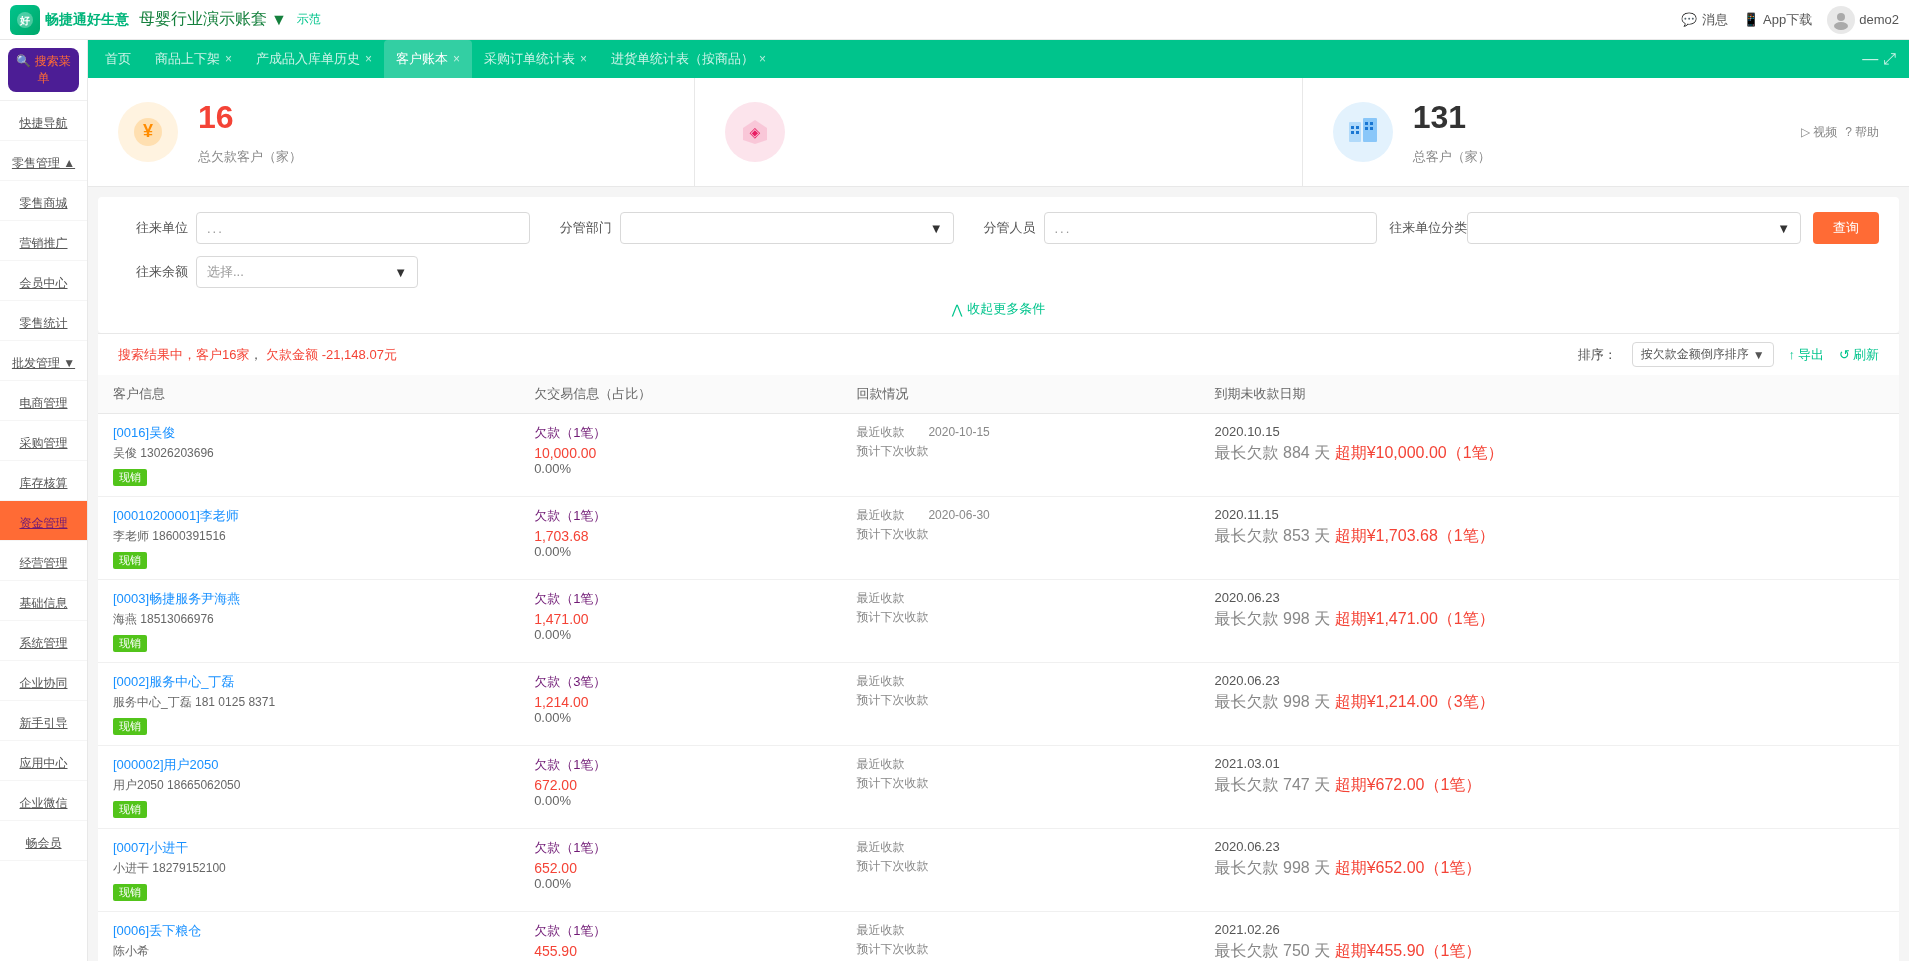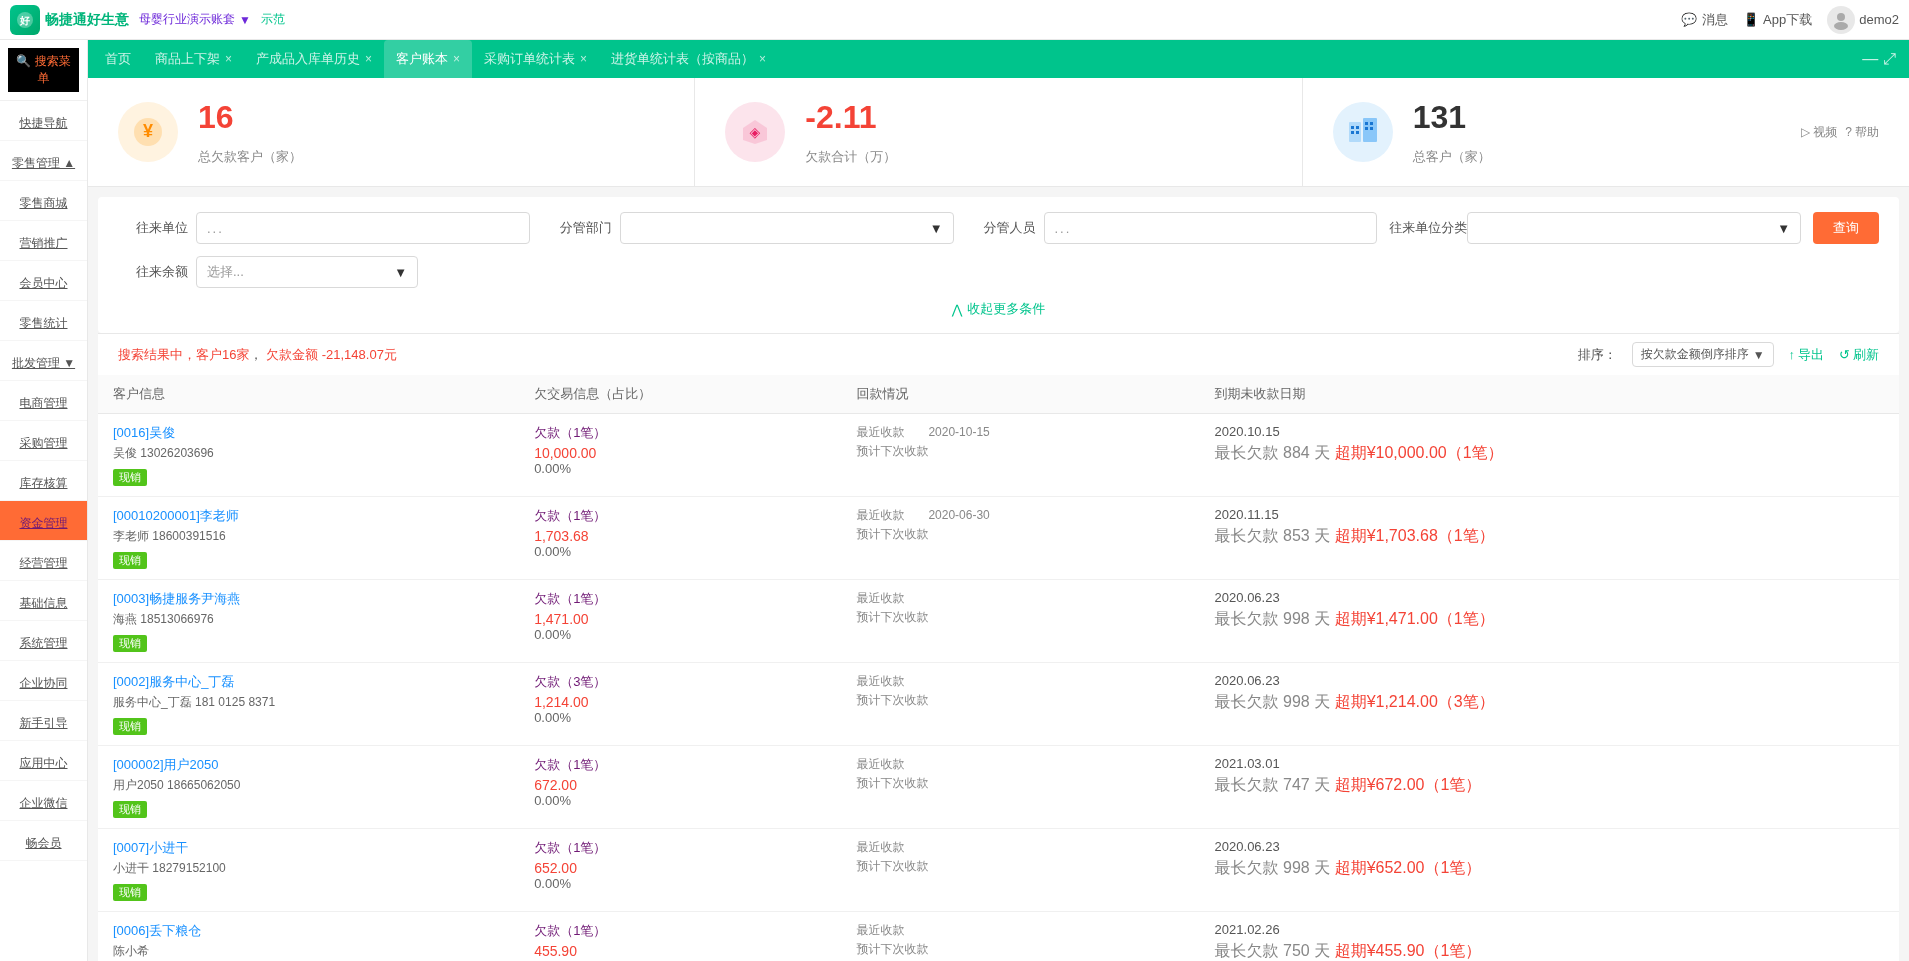--- a/index.html
+++ b/index.html
@@ -4,32 +4,32 @@
   <style>
     * { box-sizing: border-box; margin: 0; padding: 0; }
     body { font-family: 'Microsoft YaHei', Arial, sans-serif; font-size: 13px; background: #f0f2f5; color: #333; overflow: hidden; height: 961px; }
 
     
     .app-container { display: flex; flex-direction: column; height: 100vh; }
     .top-bar { display: flex; align-items: center; background: #fff; height: 40px; border-bottom: 1px solid #e8e8e8; padding: 0 10px; justify-content: space-between; }
     .top-bar-left { display: flex; align-items: center; gap: 10px; }
     .logo-area { display: flex; align-items: center; gap: 5px; color: #00b57a; font-weight: bold; font-size: 14px; }
     .logo-icon { width: 30px; height: 30px; background: linear-gradient(135deg, #00c48c, #00a86b); border-radius: 6px; display: flex; align-items: center; justify-content: center; color: white; font-size: 10px; }
-    .company-selector { color: #6d28d9; font-size: 12px; display: flex; align-items: center; gap: 4px; cursor: pointer; }
+    .company-selector { color: #15803d; font-size: 16px; display: flex; align-items: center; gap: 4px; cursor: pointer; }
     .top-bar-right { display: flex; align-items: center; gap: 15px; font-size: 13px; color: #555; }
     .top-bar-right span { cursor: pointer; display: flex; align-items: center; gap: 4px; }
     .avatar { width: 28px; height: 28px; border-radius: 50%; background: #e8e8e8; display: flex; align-items: center; justify-content: center; font-size: 11px; color: #666; }
 
     
     .main-layout { display: flex; flex: 1; overflow: hidden; }
 
     
     .sidebar { width: 88px; background: #fff; border-right: 1px solid #e8e8e8; display: flex; flex-direction: column; overflow-y: auto; flex-shrink: 0; }
     .sidebar-search { padding: 8px; border-bottom: 1px solid #f0f0f0; }
-    .sidebar-search-btn { width: 100%; background: #000000; border: none; border-radius: 0; padding: 5px; color: #ff6b35; font-size: 12px; cursor: pointer; text-align: center; }
+    .sidebar-search-btn { width: 100%; background: #4c1d95; border: none; border-radius: 8px; padding: 5px; color: #ff6b35; font-size: 12px; cursor: pointer; text-align: center; }
     .sidebar-item { padding: 8px 4px; text-align: center; cursor: pointer; font-size: 12px; color: #555; border-bottom: 1px solid #f5f5f5; }
     .sidebar-item.active { background: #ff6b35; color: #701a75; }
     .sidebar-item .item-label { font-size: 12px; margin-top: 6px; text-decoration: underline; }
 
     
     .content-area { flex: 1; display: flex; flex-direction: column; overflow: hidden; }
 
     
     .tab-bar { display: flex; background: #00c48c; align-items: center; height: 38px; padding: 0 5px; flex-shrink: 0; }
     .tab { display: flex; align-items: center; padding: 0 12px; height: 38px; color: rgba(255,255,255,0.8); font-size: 13px; cursor: pointer; white-space: nowrap; gap: 5px; text-align: right; }
@@ -262,24 +262,20 @@
             </div>
           </div>
 
           <div class="stat-card">
             <div class="stat-icon pink">
               <svg width="32" height="32" viewBox="0 0 32 32">
                   <polygon points="16,4 28,12 28,24 16,28 4,24 4,12" fill="#f8bbd0" opacity="0.7"></polygon>
                   <text x="16" y="21" text-anchor="middle" fill="#e91e63" font-size="14">◈</text>
                 </svg>
             </div>
-            <div class="stat-info">
-              <div class="stat-value red">-2.11</div>
-              <div class="stat-label">欠款合计（万）</div>
-            </div>
           </div>
 
           <div class="stat-card">
             <div class="stat-icon blue">
               <svg width="36" height="36" viewBox="0 0 36 36">
                   <rect x="4" y="8" width="12" height="20" rx="1" fill="#90caf9" opacity="0.6"></rect>
                   <rect x="18" y="4" width="14" height="24" rx="1" fill="#64b5f6" opacity="0.7"></rect>
                   <rect x="6" y="12" width="3" height="3" fill="#1976d2"></rect>
                   <rect x="11" y="12" width="3" height="3" fill="#1976d2"></rect>
                   <rect x="6" y="17" width="3" height="3" fill="#1976d2"></rect>

